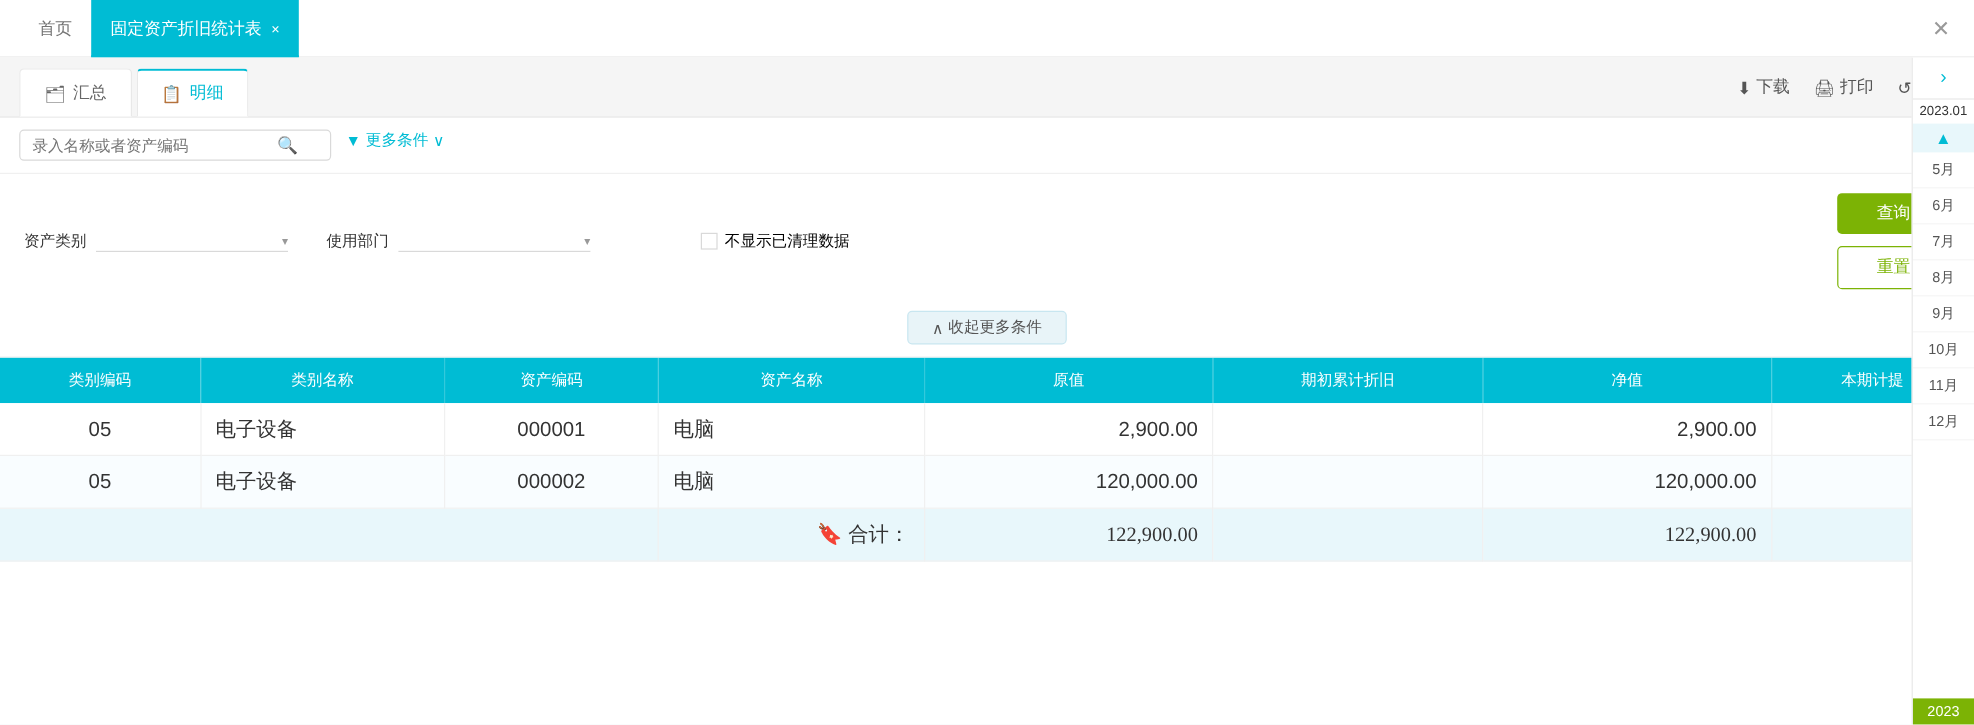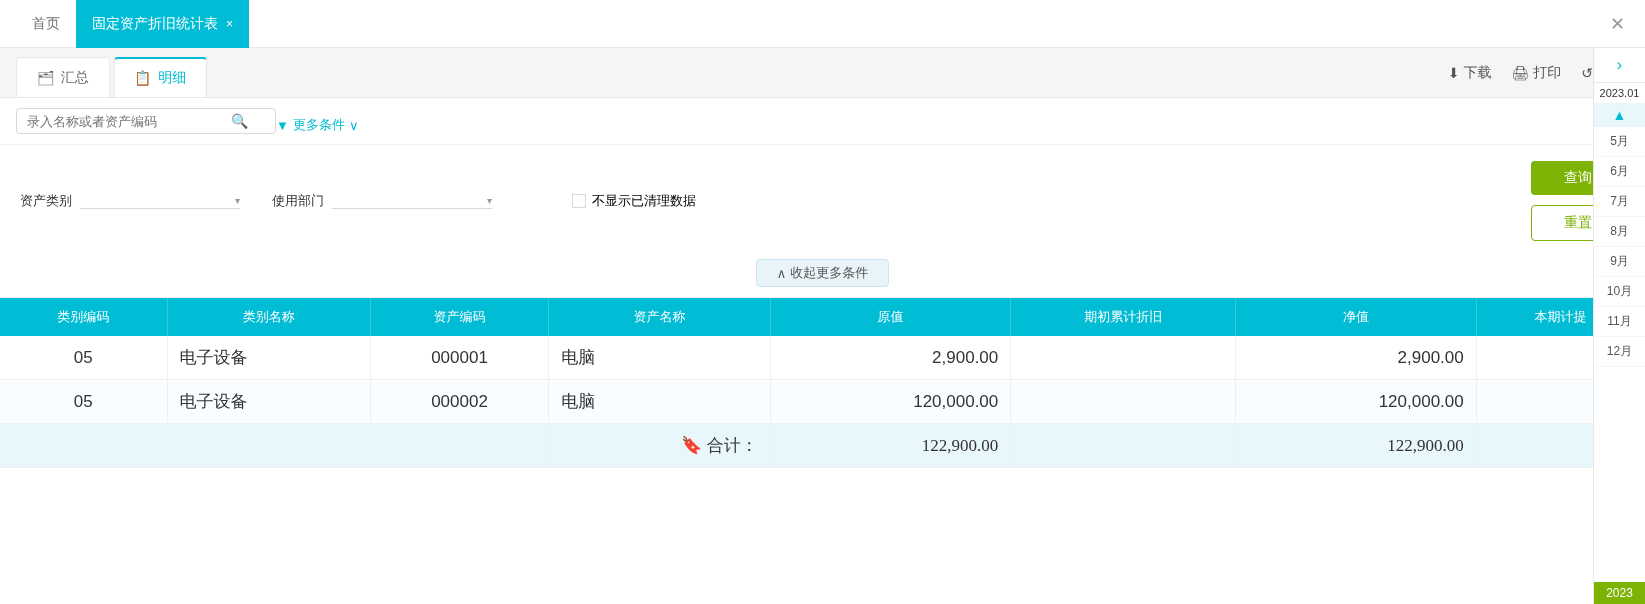--- a/index.html
+++ b/index.html
@@ -123,25 +123,25 @@
       display: flex;
       align-items: center;
       gap: 4px;
       cursor: pointer;
       color: #555;
     }
 
     
     .search-bar {
       display: flex;
-      align-items: flex-end;
+      align-items: flex-start;
       padding: 10px 16px;
       background: #fff;
       border-bottom: 1px solid #f0f0f0;
-      gap: 0;
+      gap: 12px;
     }
     .search-input-wrap {
       display: flex;
       align-items: center;
       border: 1px solid #d9d9d9;
       border-radius: 4px;
       padding: 4px 10px;
       width: 260px;
       background: #fff;
     }
@@ -202,21 +202,21 @@
       color: #999;
     }
     .filter-arrow {
       color: #999;
       font-size: 10px;
     }
     .checkbox-wrap {
       display: flex;
       align-items: center;
       gap: 6px;
-      margin-left: 28px;
+      margin-left: 40px;
       padding-left: 20px;
     }
     .checkbox {
       width: 14px;
       height: 14px;
       border: 1px solid #d9d9d9;
       background: #fff;
     }
     .btn-query {
       background: #7cb305;

